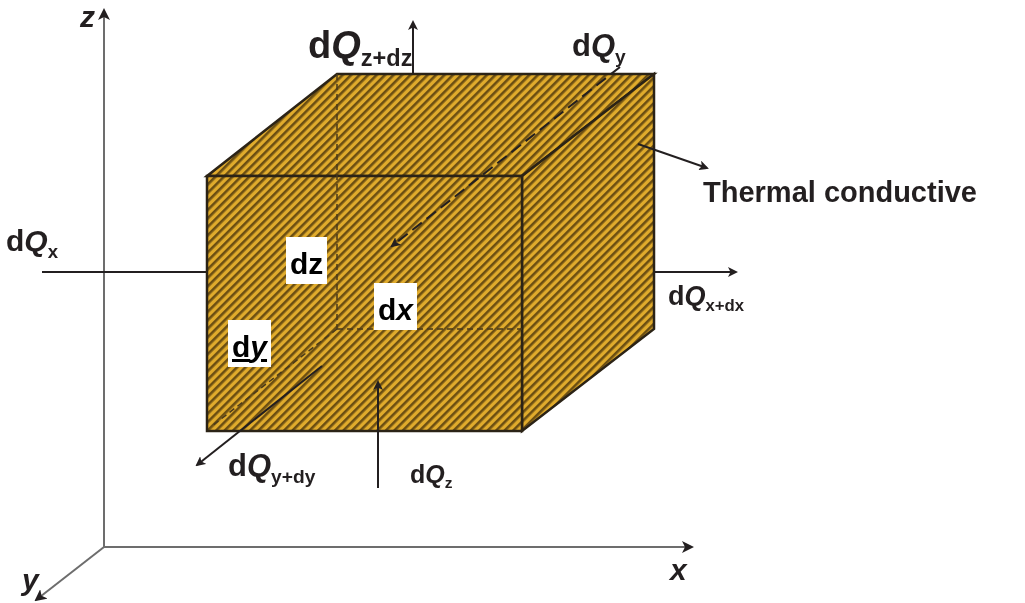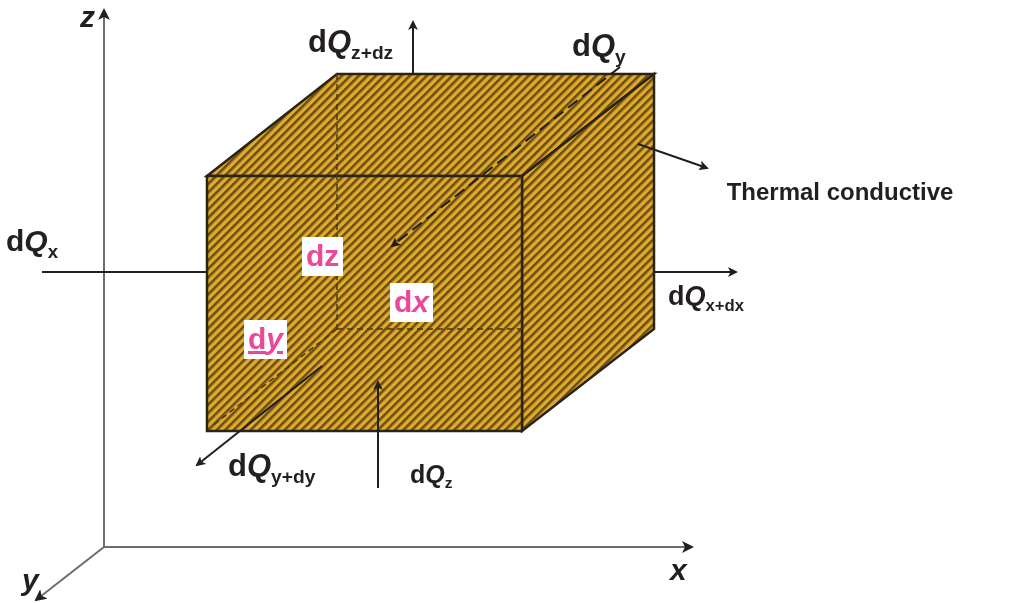--- a/index.html
+++ b/index.html
@@ -5,25 +5,25 @@
     html, body { margin: 0; padding: 0; background: #ffffff; }
     body { width: 1025px; height: 603px; position: relative; overflow: hidden;
            font-family: "Liberation Sans", sans-serif; }
     #diagram { position: absolute; left: 0; top: 0; }
     .lbl { position: absolute; font-family: "Liberation Sans", sans-serif; font-weight: bold;
            color: #231f20; white-space: nowrap; line-height: 1; }
     .lbl .q { font-style: italic; }
     .lbl .sub { font-size: 0.62em; position: relative; top: 0.35em; font-style: normal; }
     .axis-lbl { font-style: italic; font-size: 30px; }
     .dim-box { position: absolute; background: #ffffff; font-family: "Liberation Sans", sans-serif;
-               font-weight: bold; font-size: 30px; color: #ec4899; line-height: 1;
-               padding: 4px 4px 5px 4px; margin-left: 16px; }
+               font-weight: bold; font-size: 30px; color: #000000; line-height: 1;
+               padding: 12px 4px 5px 4px; }
     .dim-box .v { font-style: italic; }
     .caption { position: absolute; font-family: "Liberation Sans", sans-serif; font-weight: bold;
-               font-size: 24px; color: #231f20; text-align: center; line-height: 36px; }
+               font-size: 29px; color: #231f20; text-align: center; line-height: 36px; }
   </style>
 </head>
 <body>
 
 <svg id="diagram" width="1025" height="603" viewBox="0 0 1025 603" xmlns="http://www.w3.org/2000/svg">
   <defs>
     <pattern id="hatch" patternUnits="userSpaceOnUse" width="6" height="6" patternTransform="rotate(-45)">
       <rect width="6" height="6" fill="#e0ab2c"></rect>
       <rect width="6" height="2.6" fill="#6b4e12"></rect>
     </pattern>
@@ -70,21 +70,21 @@
 </svg>
 
 <div class="lbl axis-lbl" style="left:80px; top:2px;">z</div>
 <div class="lbl axis-lbl" style="left:670px; top:555px;">x</div>
 <div class="lbl axis-lbl" style="left:22px; top:565px;">y</div>
 
 <div class="lbl" style="left:6px; top:226px; font-size:30px;">
   <span>d</span><span class="q">Q</span><span class="sub">x</span>
 </div>
 
-<div class="lbl" style="left:308px; top:26px; font-size:31px;">
+<div class="lbl" style="left:308px; top:26px; font-size:38px;">
   <span>d</span><span class="q">Q</span><span class="sub">z+dz</span>
 </div>
 
 <div class="lbl" style="left:572px; top:30px; font-size:31px;">
   <span>d</span><span class="q">Q</span><span class="sub">y</span>
 </div>
 
 <div class="lbl" style="left:668px; top:283px; font-size:27px;">
   <span>d</span><span class="q">Q</span><span class="sub">x+dx</span>
 </div>

